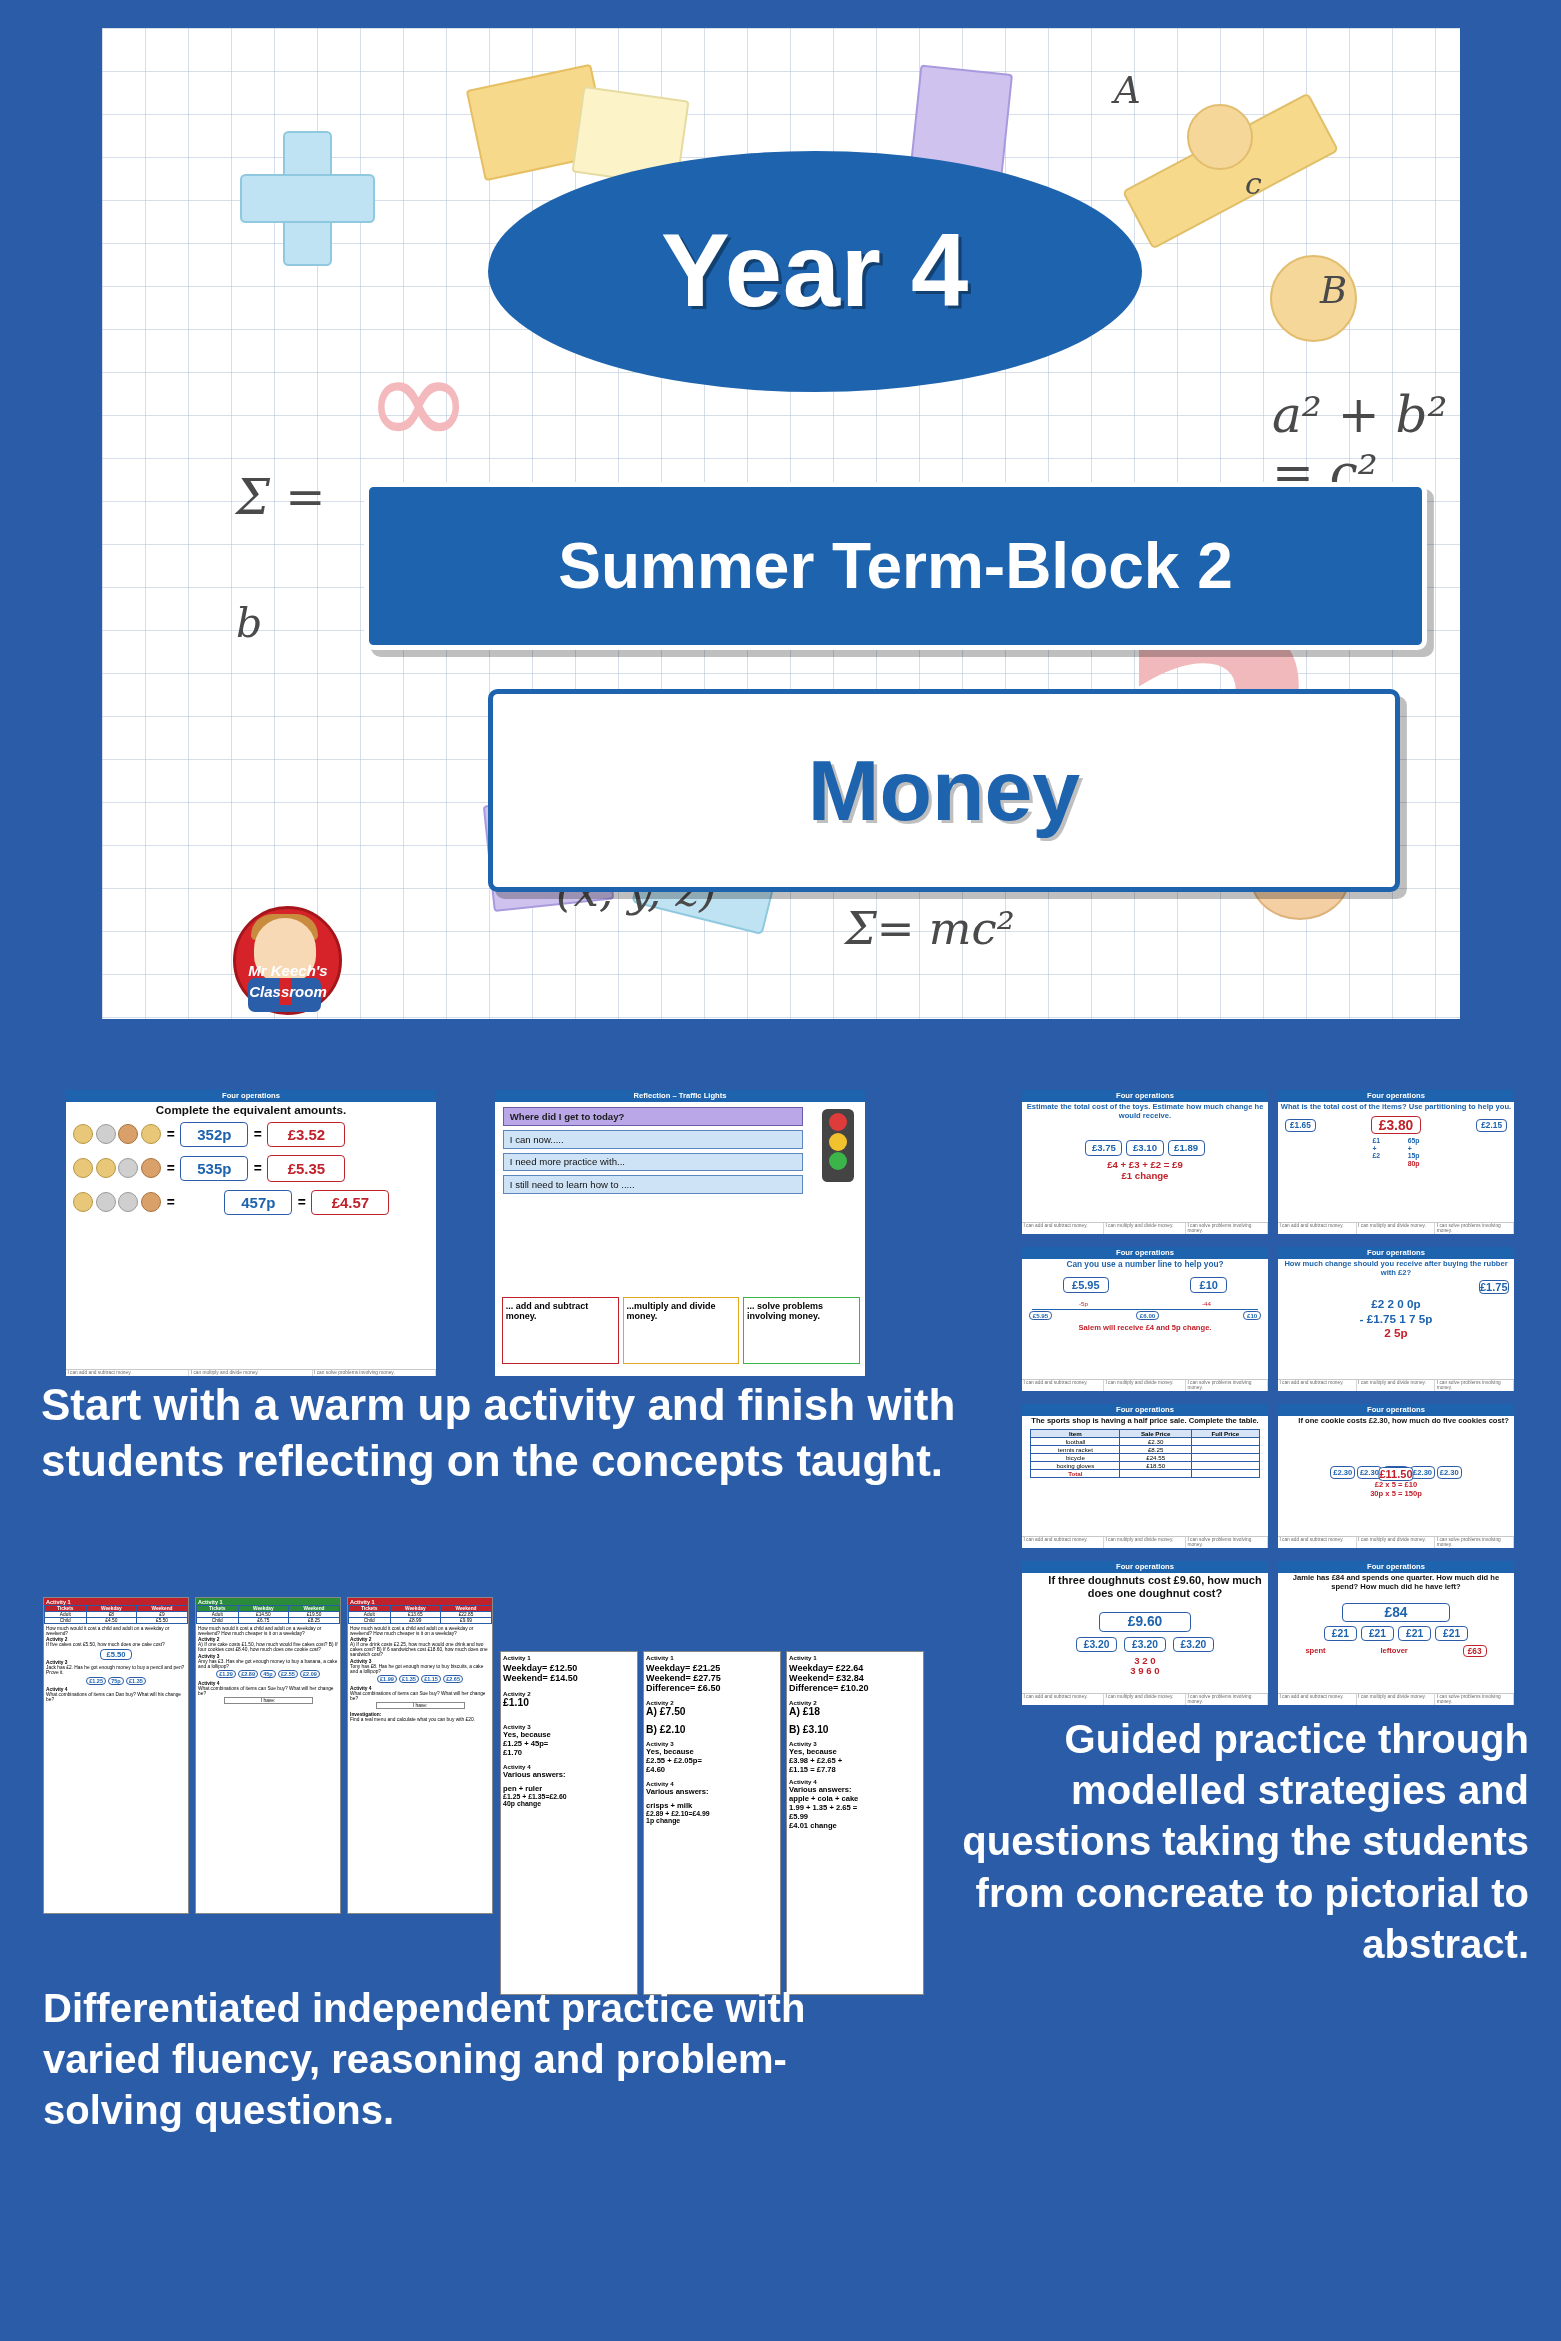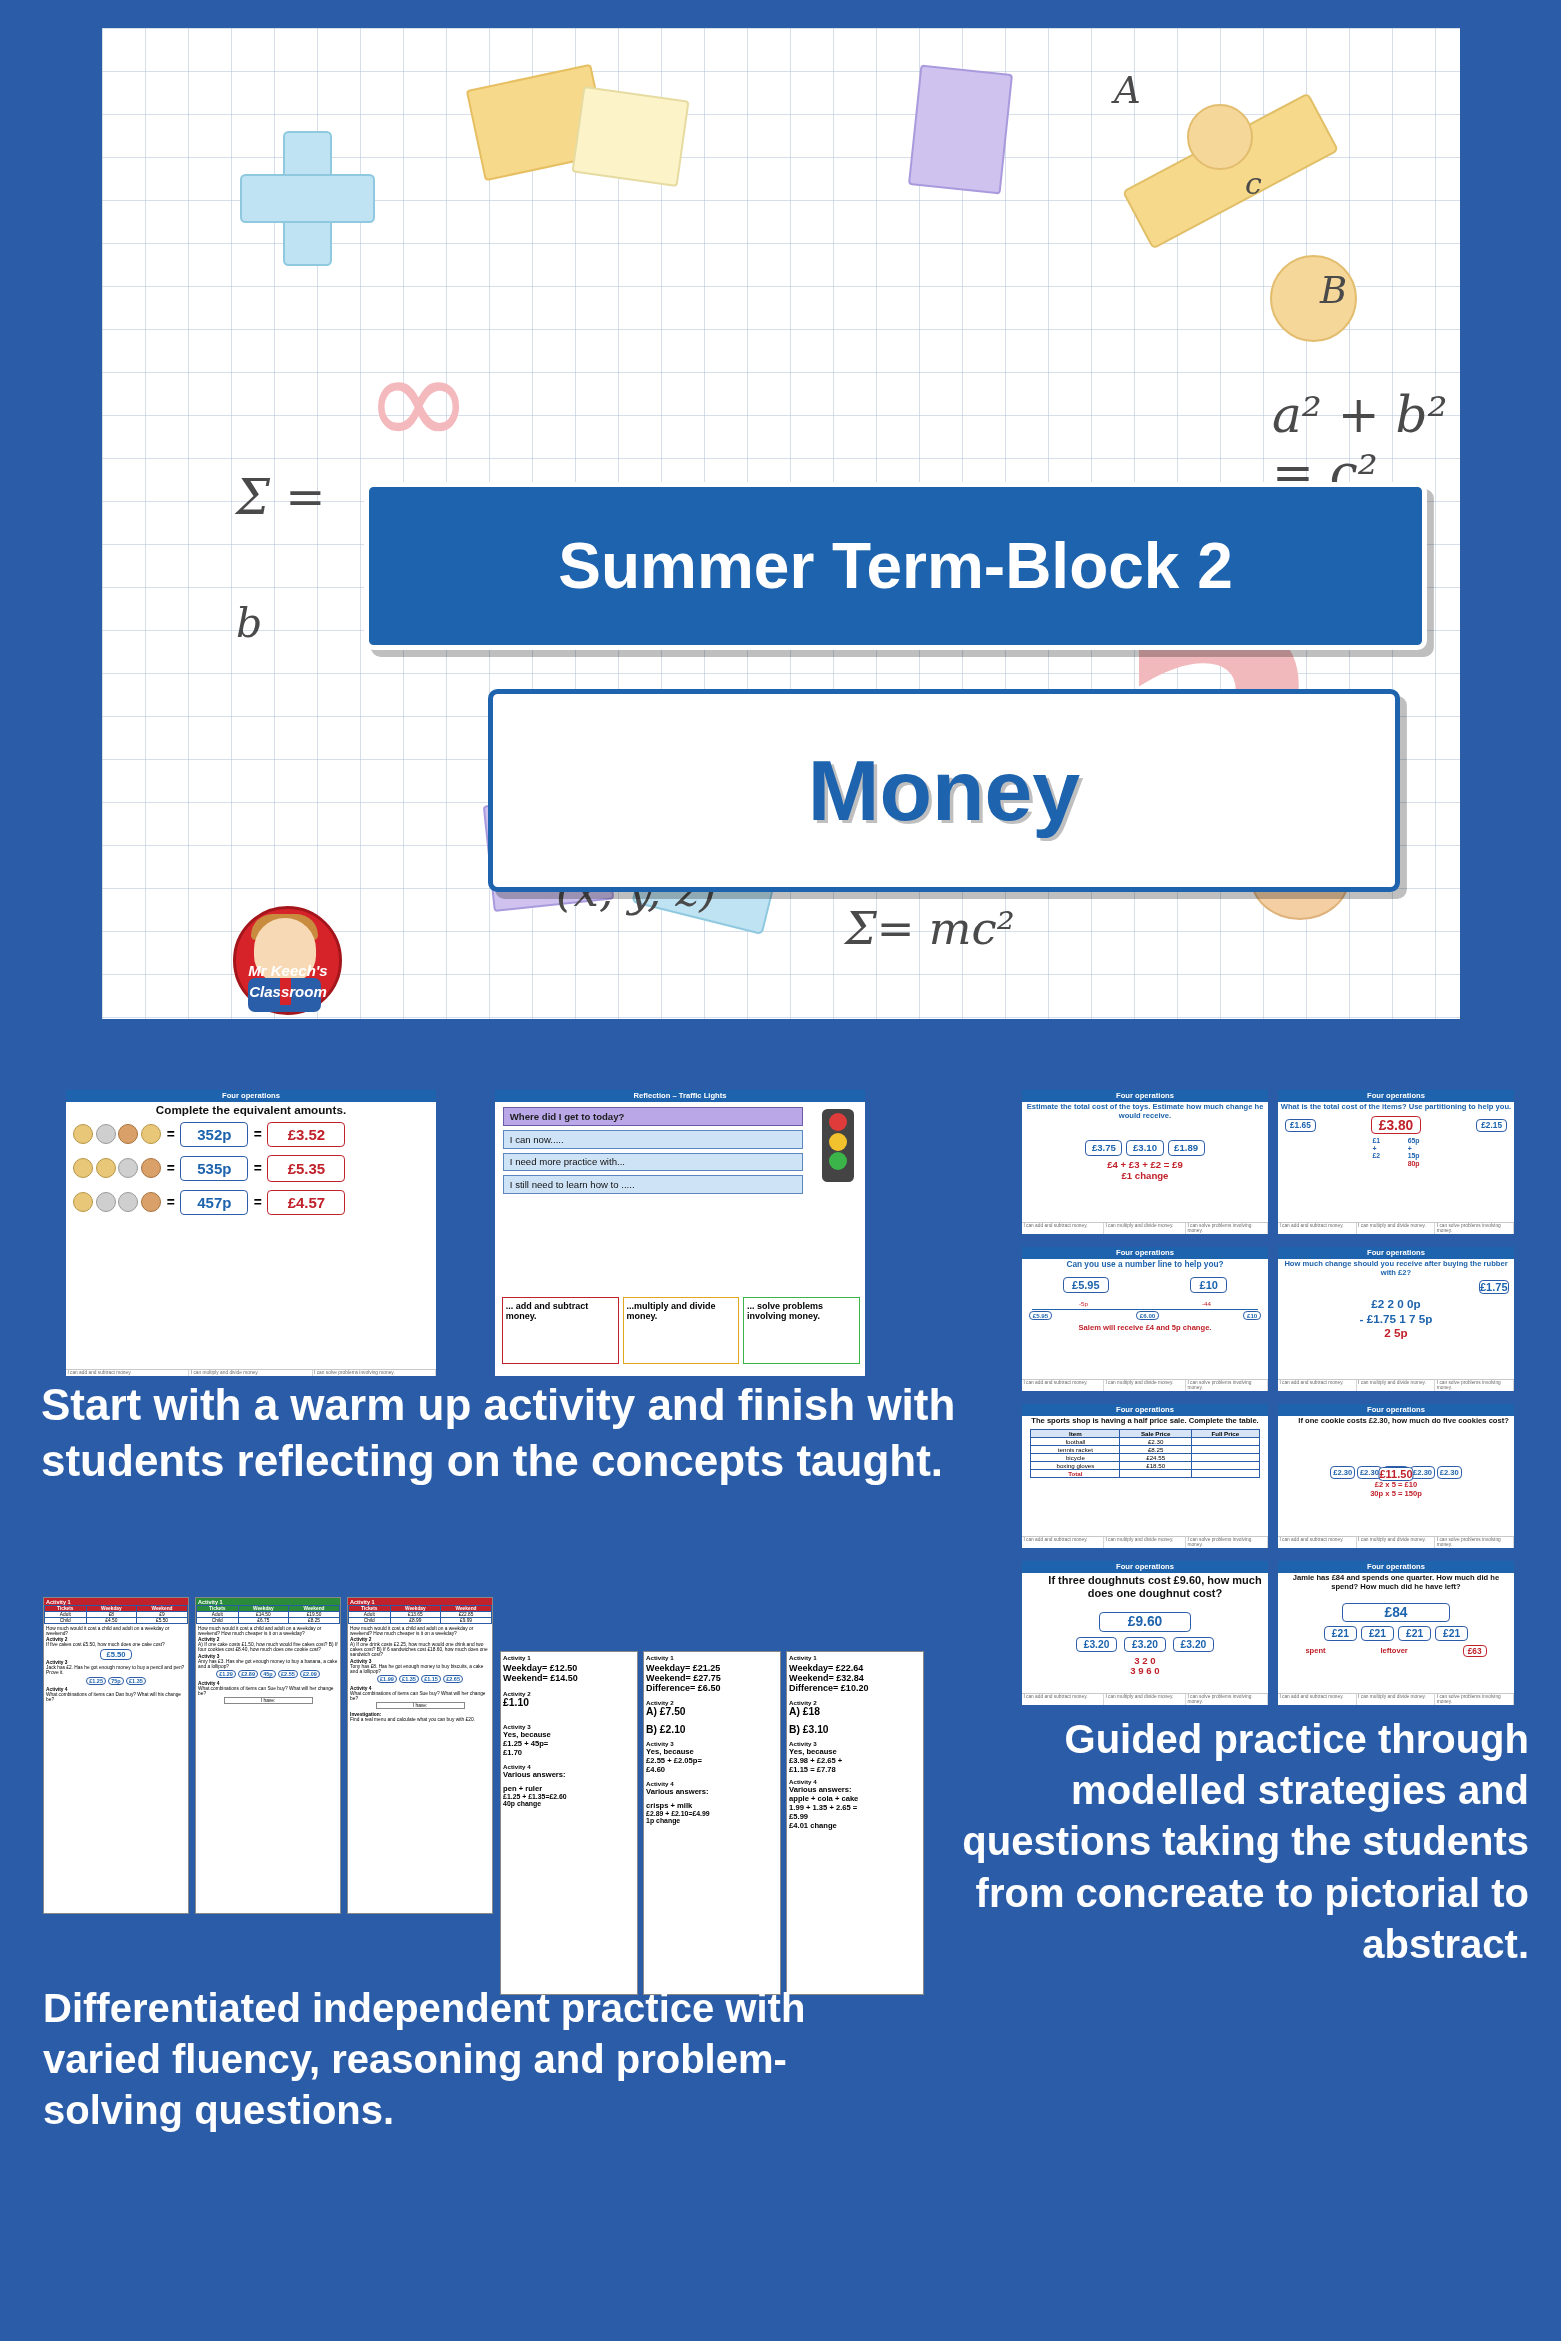--- a/index.html
+++ b/index.html
@@ -127,20 +127,23 @@
   <div class="scribble" style="left:1012px;top:41px;font-size:37px;">A</div>
   <div class="scribble" style="left:1143px;top:138px;font-size:30px;">c</div>
   <div class="scribble" style="left:1218px;top:241px;font-size:37px;">B</div>
   <div class="scribble" style="left:1170px;top:358px;font-size:50px;">a² + b² = c²</div>
   <div class="scribble" style="left:134px;top:441px;font-size:48px;">Σ =</div>
   <div class="scribble" style="left:134px;top:571px;font-size:41px;">b</div>
   <div class="scribble" style="left:454px;top:836px;font-size:45px;">(x, y, z)</div>
   <div class="scribble" style="left:743px;top:874px;font-size:45px;">Σ= mc²</div>
   <div class="scribble" style="right:83px;top:702px;font-size:41px;text-align:center;line-height:0.9;">1<br>—<br>2</div>
 
+  <div class="oval">
+    <span>Year 4</span>
+  </div>
   <div class="band">
     <span>Summer Term-Block 2</span>
   </div>
   <div class="whitebox">
     <span>Money</span>
   </div>
 
   <div class="logo">
     <div class="circ"></div>
     <div class="hair"></div>
@@ -181,21 +184,21 @@
     <span class="pill red" style="width:76px;font-size:15px;padding:4px 0;border-color:#c0212a;">£5.35</span>
   </div>
   <div style="display:flex;align-items:center;gap:5.5px;padding:4.1px 6.9px;">
     <div class="coinrow">
       <span class="coin g"></span>
         <span class="coin"></span>
         <span class="coin"></span>
         <span class="coin c"></span>
     </div>
     <span style="font-size:13.8px;font-weight:bold;">=</span>
-    <span class="pill" style="width:66px;font-size:15px;padding:2.8px 0;">457p</span>
+    <span class="pill" style="width:66px;font-size:15px;padding:2.8px 0;margin-left:44px;">457p</span>
     <span style="font-size:13.8px;font-weight:bold;">=</span>
     <span class="pill red" style="width:76px;font-size:15px;padding:2.8px 0;border-color:#c0212a;">£4.57</span>
   </div>
 
   <div class="foot">
     <div>I can add and subtract money.</div>
     <div>I can multiply and divide money.</div>
     <div>I can solve problems involving money.</div>
   </div>
 </div>

